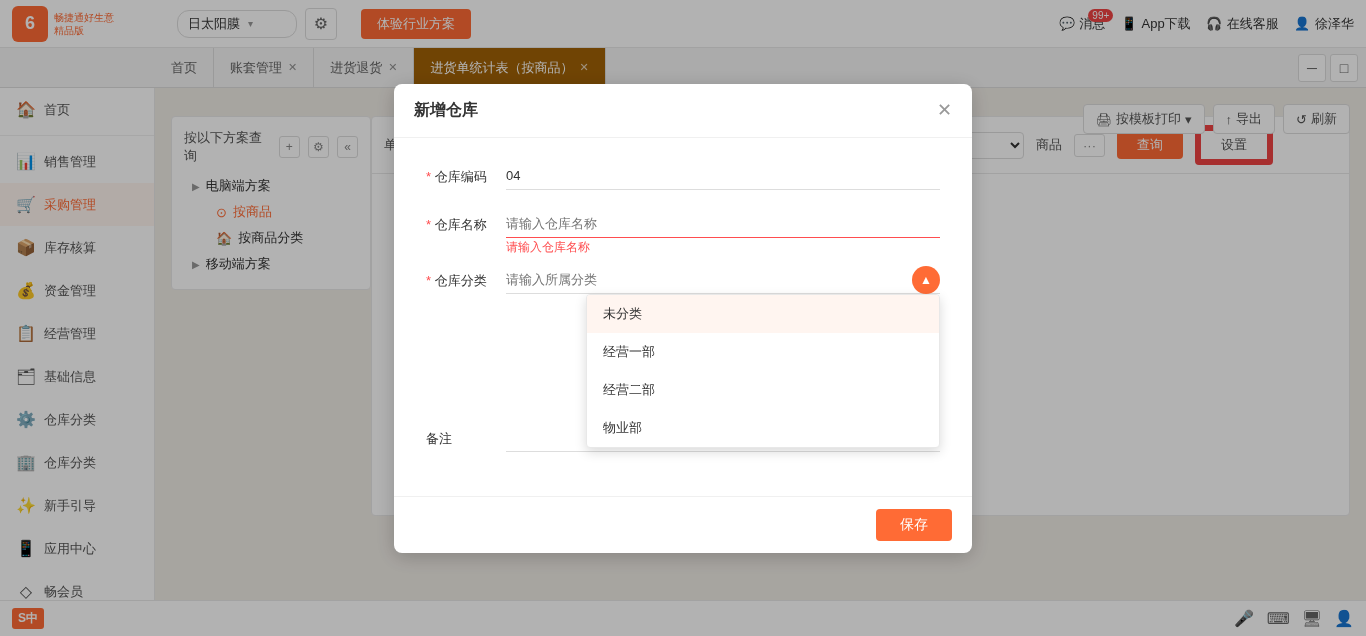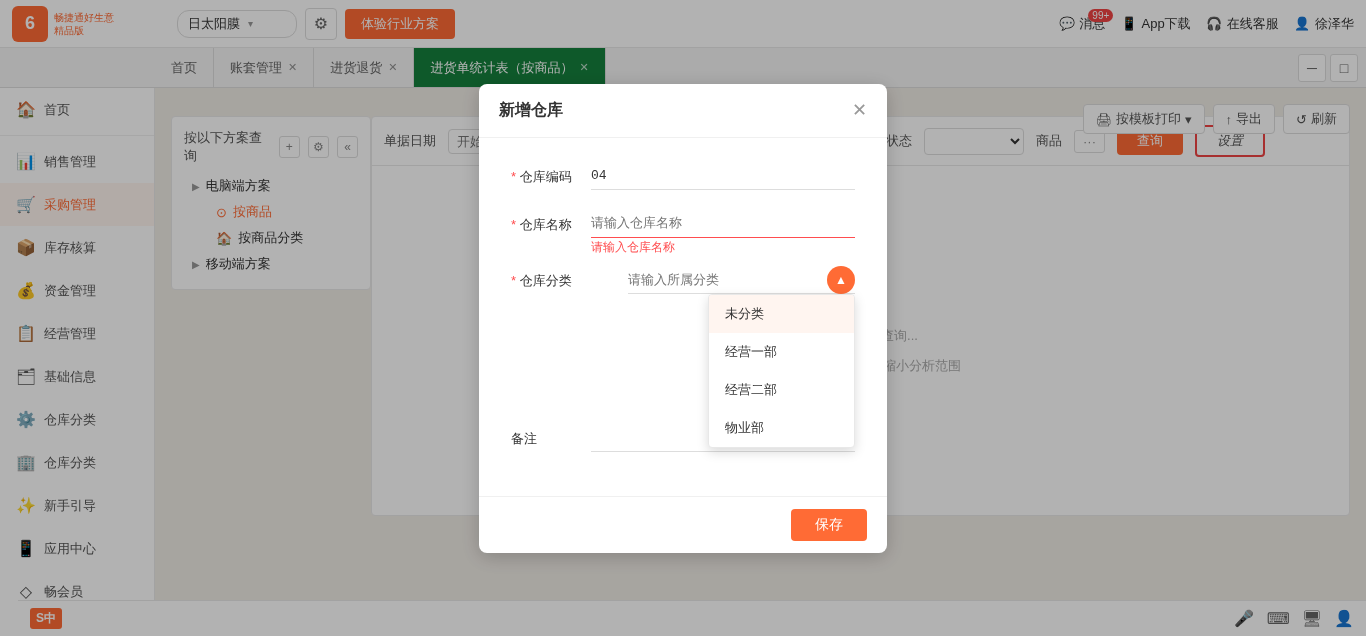--- a/index.html
+++ b/index.html
@@ -57,21 +57,21 @@
     .gear-btn {
       margin-left: 8px;
       width: 32px; height: 32px;
       border: 1px solid #ddd;
       border-radius: 4px;
       display: flex; align-items: center; justify-content: center;
       cursor: pointer; color: #666; font-size: 16px;
       background: #fff;
     }
     .trial-btn {
-      margin-left: 8px;
+      margin-left: 24px;
       padding: 6px 16px;
       background: #ff6b35;
       color: #fff;
       border: none;
       border-radius: 4px;
       cursor: pointer;
       font-size: 13px;
     }
     .top-bar-right {
       margin-left: auto;
@@ -107,21 +107,21 @@
       align-items: center;
       padding: 0 16px;
       font-size: 13px;
       color: #666;
       cursor: pointer;
       border-right: 1px solid #ddd;
       gap: 6px;
       white-space: nowrap;
     }
     .tab.active {
-      background: #15803d;
+      background: #a16207;
       color: #fff;
     }
     .tab .close-icon { font-size: 11px; opacity: 0.7; }
     .tab-actions {
       margin-left: auto;
       display: flex;
       align-items: center;
       padding-right: 8px;
       gap: 4px;
     }
@@ -252,25 +252,24 @@
       color: #fff;
       border: none;
       border-radius: 4px;
       cursor: pointer;
       font-size: 13px;
     }
     .set-btn {
       padding: 5px 20px;
       background: #fff;
       color: #555;
-      border: 2px solid #ef4444;
-      border-radius: 4px;
-      cursor: pointer;
-      font-size: 13px;
-      font-style: italic;
+      border: 6px solid #ef4444;
+      border-radius: 4px;
+      cursor: pointer;
+      font-size: 13px;
     }
     .content-main {
       display: flex;
       height: 400px;
     }
     .left-panel {
       width: 200px;
       flex-shrink: 0;
     }
     .right-panel {
@@ -299,21 +298,21 @@
       width: 100%; height: 100%;
       background: rgba(0,0,0,0.3);
       z-index: 100;
       display: flex;
       align-items: center;
       justify-content: center;
     }
     .modal {
       background: #fff;
       border-radius: 8px;
-      width: 408px;
+      width: 578px;
       box-shadow: 0 4px 20px rgba(0,0,0,0.2);
       overflow: visible;
       position: relative;
     }
     .modal-header {
       display: flex;
       align-items: center;
       justify-content: space-between;
       padding: 16px 20px;
       border-bottom: 1px solid #f0f0f0;
@@ -346,34 +345,32 @@
       color: #ff4d4f;
     }
     .form-input {
       flex: 1;
       border: none;
       border-bottom: 1px solid #ddd;
       padding: 6px 0;
       font-size: 13px;
       color: #333;
       outline: none;
-      font-family: Liberation Mono, monospace;
     }
     .form-input.error { border-bottom-color: #ff4d4f; }
     .error-msg {
       position: absolute;
       bottom: -18px;
       left: 80px;
       font-size: 12px;
       color: #ff4d4f;
     }
     .form-select-wrapper {
       flex: 1;
       position: relative;
-      margin-left: 37px;
     }
     .form-select-input {
       width: 100%;
       border: none;
       border-bottom: 1px solid #ddd;
       padding: 6px 32px 6px 0;
       font-size: 13px;
       color: #333;
       outline: none;
     }
@@ -433,21 +430,21 @@
       border: none;
       border-radius: 4px;
       cursor: pointer;
       font-size: 14px;
     }
 
     
     .bottom-bar {
       position: fixed;
       bottom: 0;
-      left: 18px;
+      left: 0;
       right: 0;
       height: 36px;
       background: #fff;
       border-top: 1px solid #e8e8e8;
       display: flex;
       align-items: center;
       justify-content: flex-end;
       padding: 0 12px;
       gap: 12px;
       z-index: 50;

